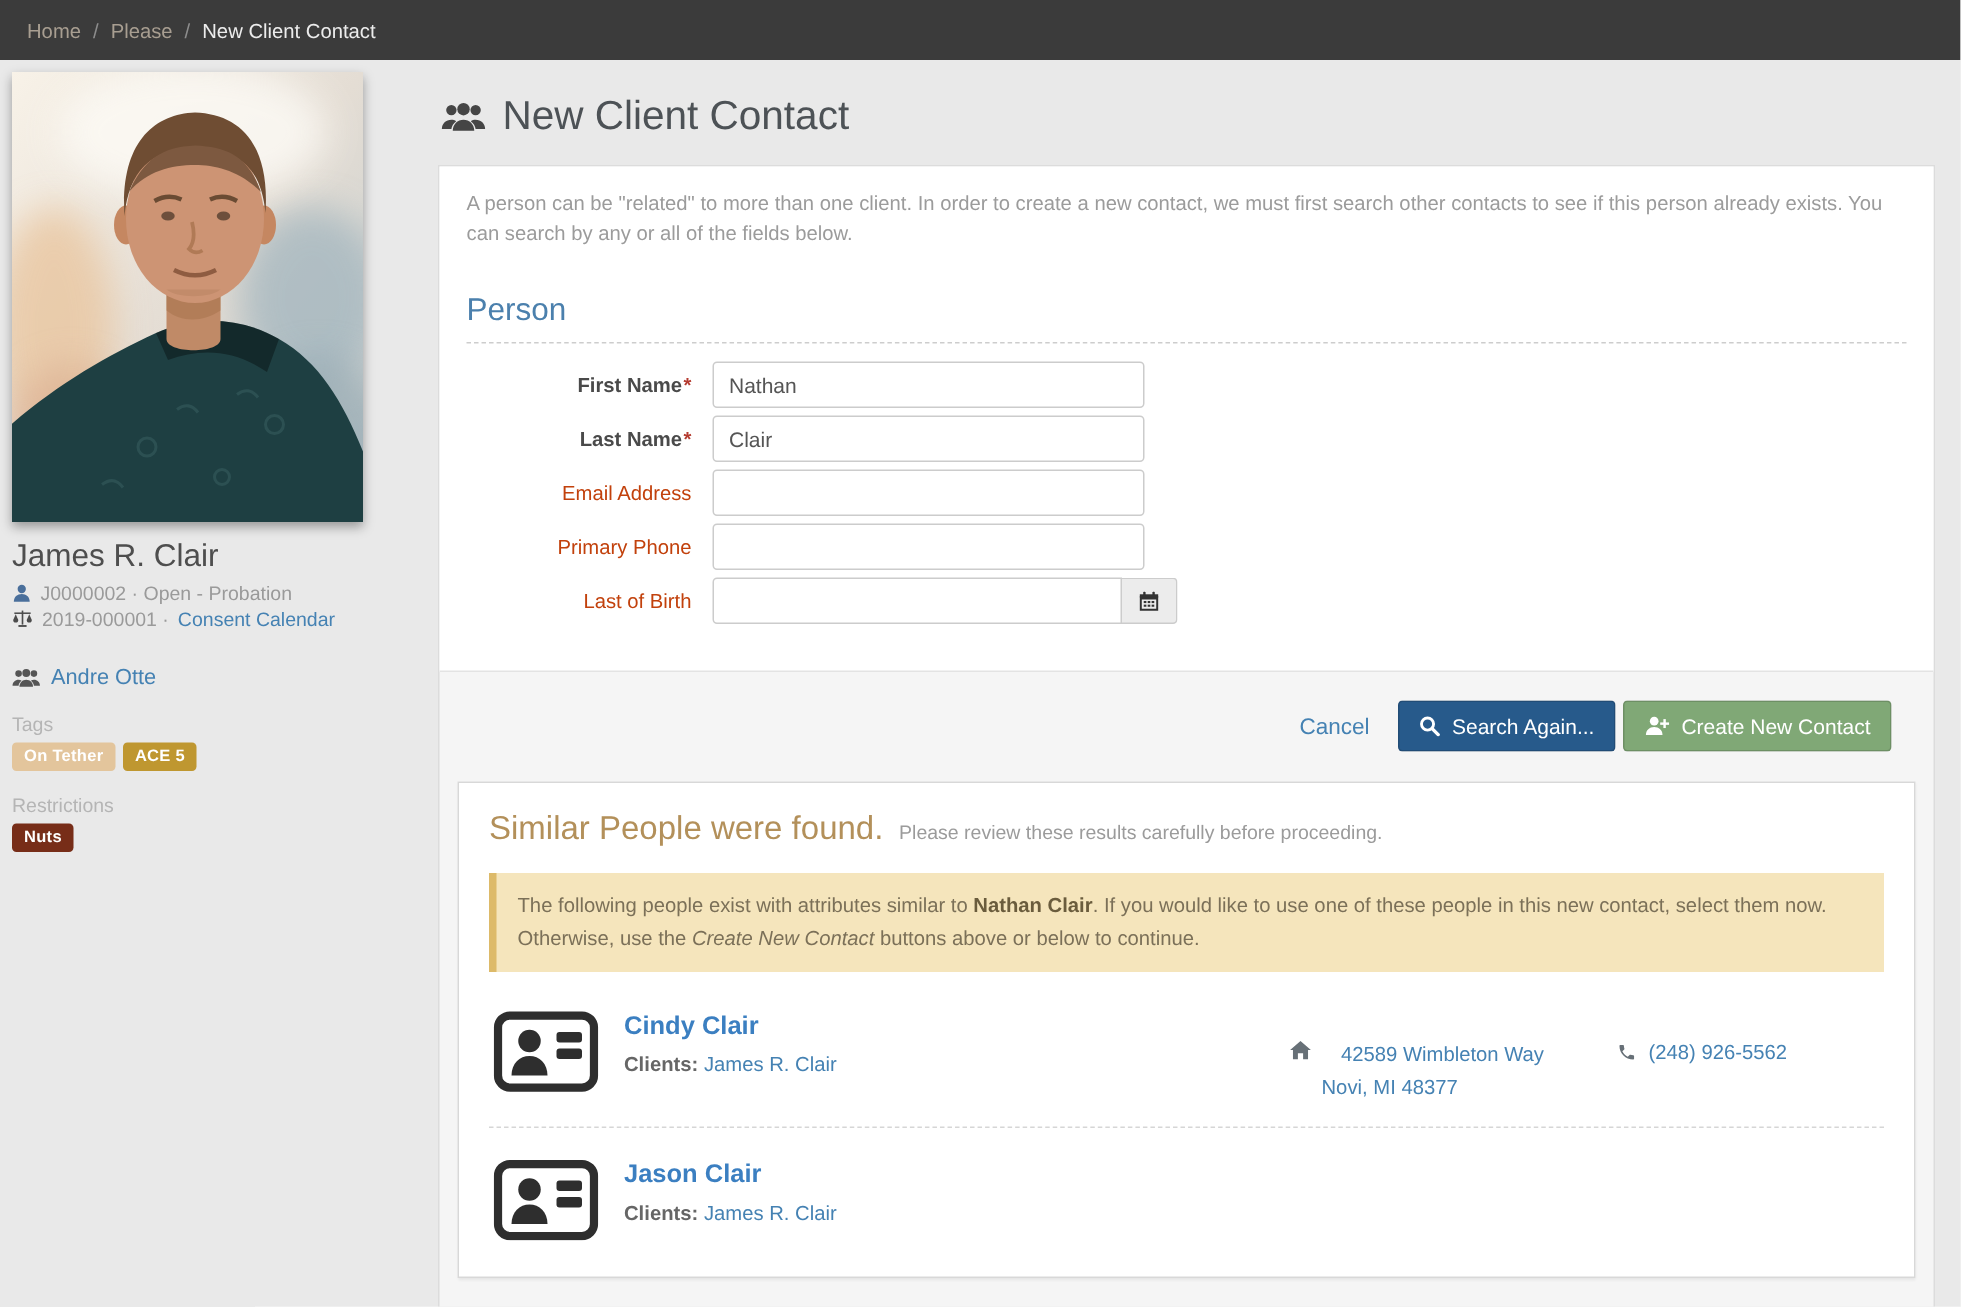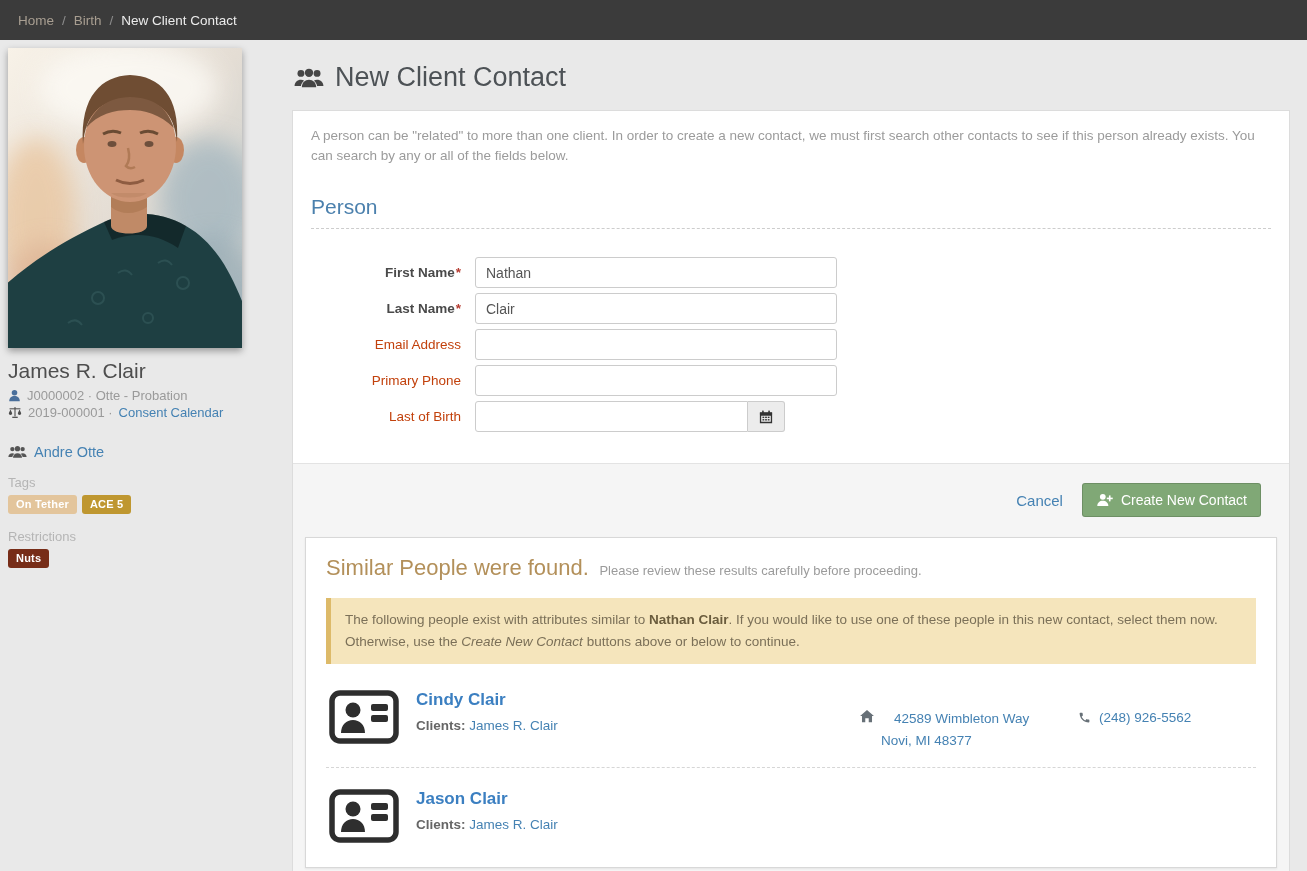--- a/index.html
+++ b/index.html
@@ -28,26 +28,26 @@
   
   .main { flex:1; padding:12px 17px 0 10px; }
   .title-row { display:flex; align-items:center; gap:11px; margin:10px 0 0 2px; }
   .title-row svg { flex:0 0 auto; }
   .page-title { font-size:27px; font-weight:300; color:#4d5256; }
 
   .container { margin-top:17px; background:#f5f5f5; border:1px solid #dcdcdc; }
   .form-section { background:#fff; border-bottom:1px solid #e3e3e3; padding:15px 18px 26px; }
   .intro { color:#9b9b9b; font-size:13.5px; line-height:1.45; }
   .section-heading { color:#4b80ad; font-size:21px; font-weight:400; margin-top:30px; padding-bottom:9px; border-bottom:1px dashed #cdcdcd; }
-  .form { margin-top:28px; }
+  .form { margin-top:12px; }
   .form-row { display:flex; align-items:center; margin-bottom:5px; }
   .form-label { width:150px; text-align:right; margin-right:14px; font-size:13.5px; color:#c2410c; }
   .form-label.bold { font-weight:bold; color:#4a4a4a; }
   .req { color:#b53c31; margin-left:1px; }
-  .tbox { width:362px; height:31px; border:1px solid #ccc; border-radius:3px; padding:0 10px; font-size:14px; color:#555; font-family:inherit; background:#fff; }
+  .tbox { width:288px; height:31px; border:1px solid #ccc; border-radius:3px; padding:0 10px; font-size:14px; color:#555; font-family:inherit; background:#fff; }
   .input-group { display:flex; width:310px; }
   .input-group .tbox { flex:1; width:auto; border-radius:3px 0 0 3px; }
   .addon { width:37px; background:#ececec; border:1px solid #ccc; border-left:0; border-radius:0 3px 3px 0; display:flex; align-items:center; justify-content:center; cursor:pointer; }
 
   .actions { display:flex; justify-content:flex-end; align-items:center; padding:19px 28px 20px; }
   .cancel-link { font-size:15px; margin-right:19px; }
   .btn { display:flex; align-items:center; gap:8px; color:#fff; font-size:14px; padding:8px 13px; border-radius:3px; border:1px solid rgba(0,0,0,.15); cursor:pointer; }
   .btn + .btn { margin-left:5px; }
 
   .similar-panel { background:#fff; border:1px solid #d8d8d8; box-shadow:0 1px 2px rgba(0,0,0,.07); margin:0 12px 22px; padding:17px 20px 24px; }
@@ -70,21 +70,21 @@
   .phone-col { width:178px; font-size:13.5px; color:#4582b3; padding-top:22px; display:flex; gap:8px; align-items:center; }
   .dashed-divider { border-top:1px dashed #d6d6d6; margin:17px 0 19px; }
   .icon { display:inline-flex; }
 </style>
 </head>
 <body>
 
 <div class="crumb-bar">
   <span class="crumb-link">Home</span>
   <span class="crumb-sep">/</span>
-  <span class="crumb-link">Birth</span>
+  <span class="crumb-link">Please</span>
   <span class="crumb-sep">/</span>
   <span class="crumb-current">New Client Contact</span>
 </div>
 
 <div class="page">
 
   <div class="sidebar">
     <svg class="photo" viewBox="0 0 234 300" xmlns="http://www.w3.org/2000/svg">
       <defs>
         <linearGradient id="bgGrad" x1="0" y1="0" x2="1" y2="1">
@@ -138,21 +138,21 @@
 
     <div class="client-name">James R. Clair</div>
 
     <div class="meta-row">
       <span class="icon">
         <svg width="13" height="13" viewBox="0 0 16 16" fill="#4a6f9b">
             <circle cx="8" cy="4.5" r="3.4"></circle>
             <path d="M1.5 15c0-4 2.9-6.3 6.5-6.3s6.5 2.3 6.5 6.3z"></path>
           </svg>
       </span>
-      <span>J0000002 · Otte - Probation</span>
+      <span>J0000002 · Open - Probation</span>
     </div>
 
     <div class="meta-row">
       <span class="icon">
         <svg width="14" height="13" viewBox="0 0 18 16" fill="#4c4c4c">
             <rect x="8.3" y="1" width="1.4" height="12"></rect>
             <rect x="2" y="2.6" width="14" height="1.3"></rect>
             <path d="M3.2 4.2 L1 9 h4.4 Z M1 9 a2.2 2.2 0 0 0 4.4 0 Z"></path>
             <path d="M14.8 4.2 L12.6 9 h4.4 Z M12.6 9 a2.2 2.2 0 0 0 4.4 0 Z"></path>
             <rect x="5.5" y="13.4" width="7" height="1.6"></rect>
@@ -249,20 +249,29 @@
                     </svg>
                 </span>
               </span>
             </div>
           </div>
         </div>
       </div>
 
       <div class="actions">
         <span class="link cancel-link">Cancel</span>
+        <span class="btn" style="background-color: rgb(39, 90, 139);">
+          <span class="icon">
+            <svg width="14" height="14" viewBox="0 0 16 16">
+                <circle cx="6.5" cy="6.5" r="4.6" fill="none" stroke="#fff" stroke-width="2.2"></circle>
+                <line x1="10.2" y1="10.2" x2="14.6" y2="14.6" stroke="#fff" stroke-width="2.6" stroke-linecap="round"></line>
+              </svg>
+          </span>
+          <span>Search Again...</span>
+        </span>
         <span class="btn" style="background-color: rgb(128, 168, 118);">
           <span class="icon">
             <svg width="17" height="14" viewBox="0 0 20 16" fill="#fff">
                 <circle cx="8" cy="4.2" r="3.4"></circle>
                 <path d="M1.5 15c0-3.8 2.9-6.2 6.5-6.2s6.5 2.4 6.5 6.2z"></path>
                 <rect x="15.2" y="2.6" width="1.9" height="7"></rect>
                 <rect x="12.7" y="5.2" width="7" height="1.9"></rect>
               </svg>
           </span>
           <span>Create New Contact</span>

